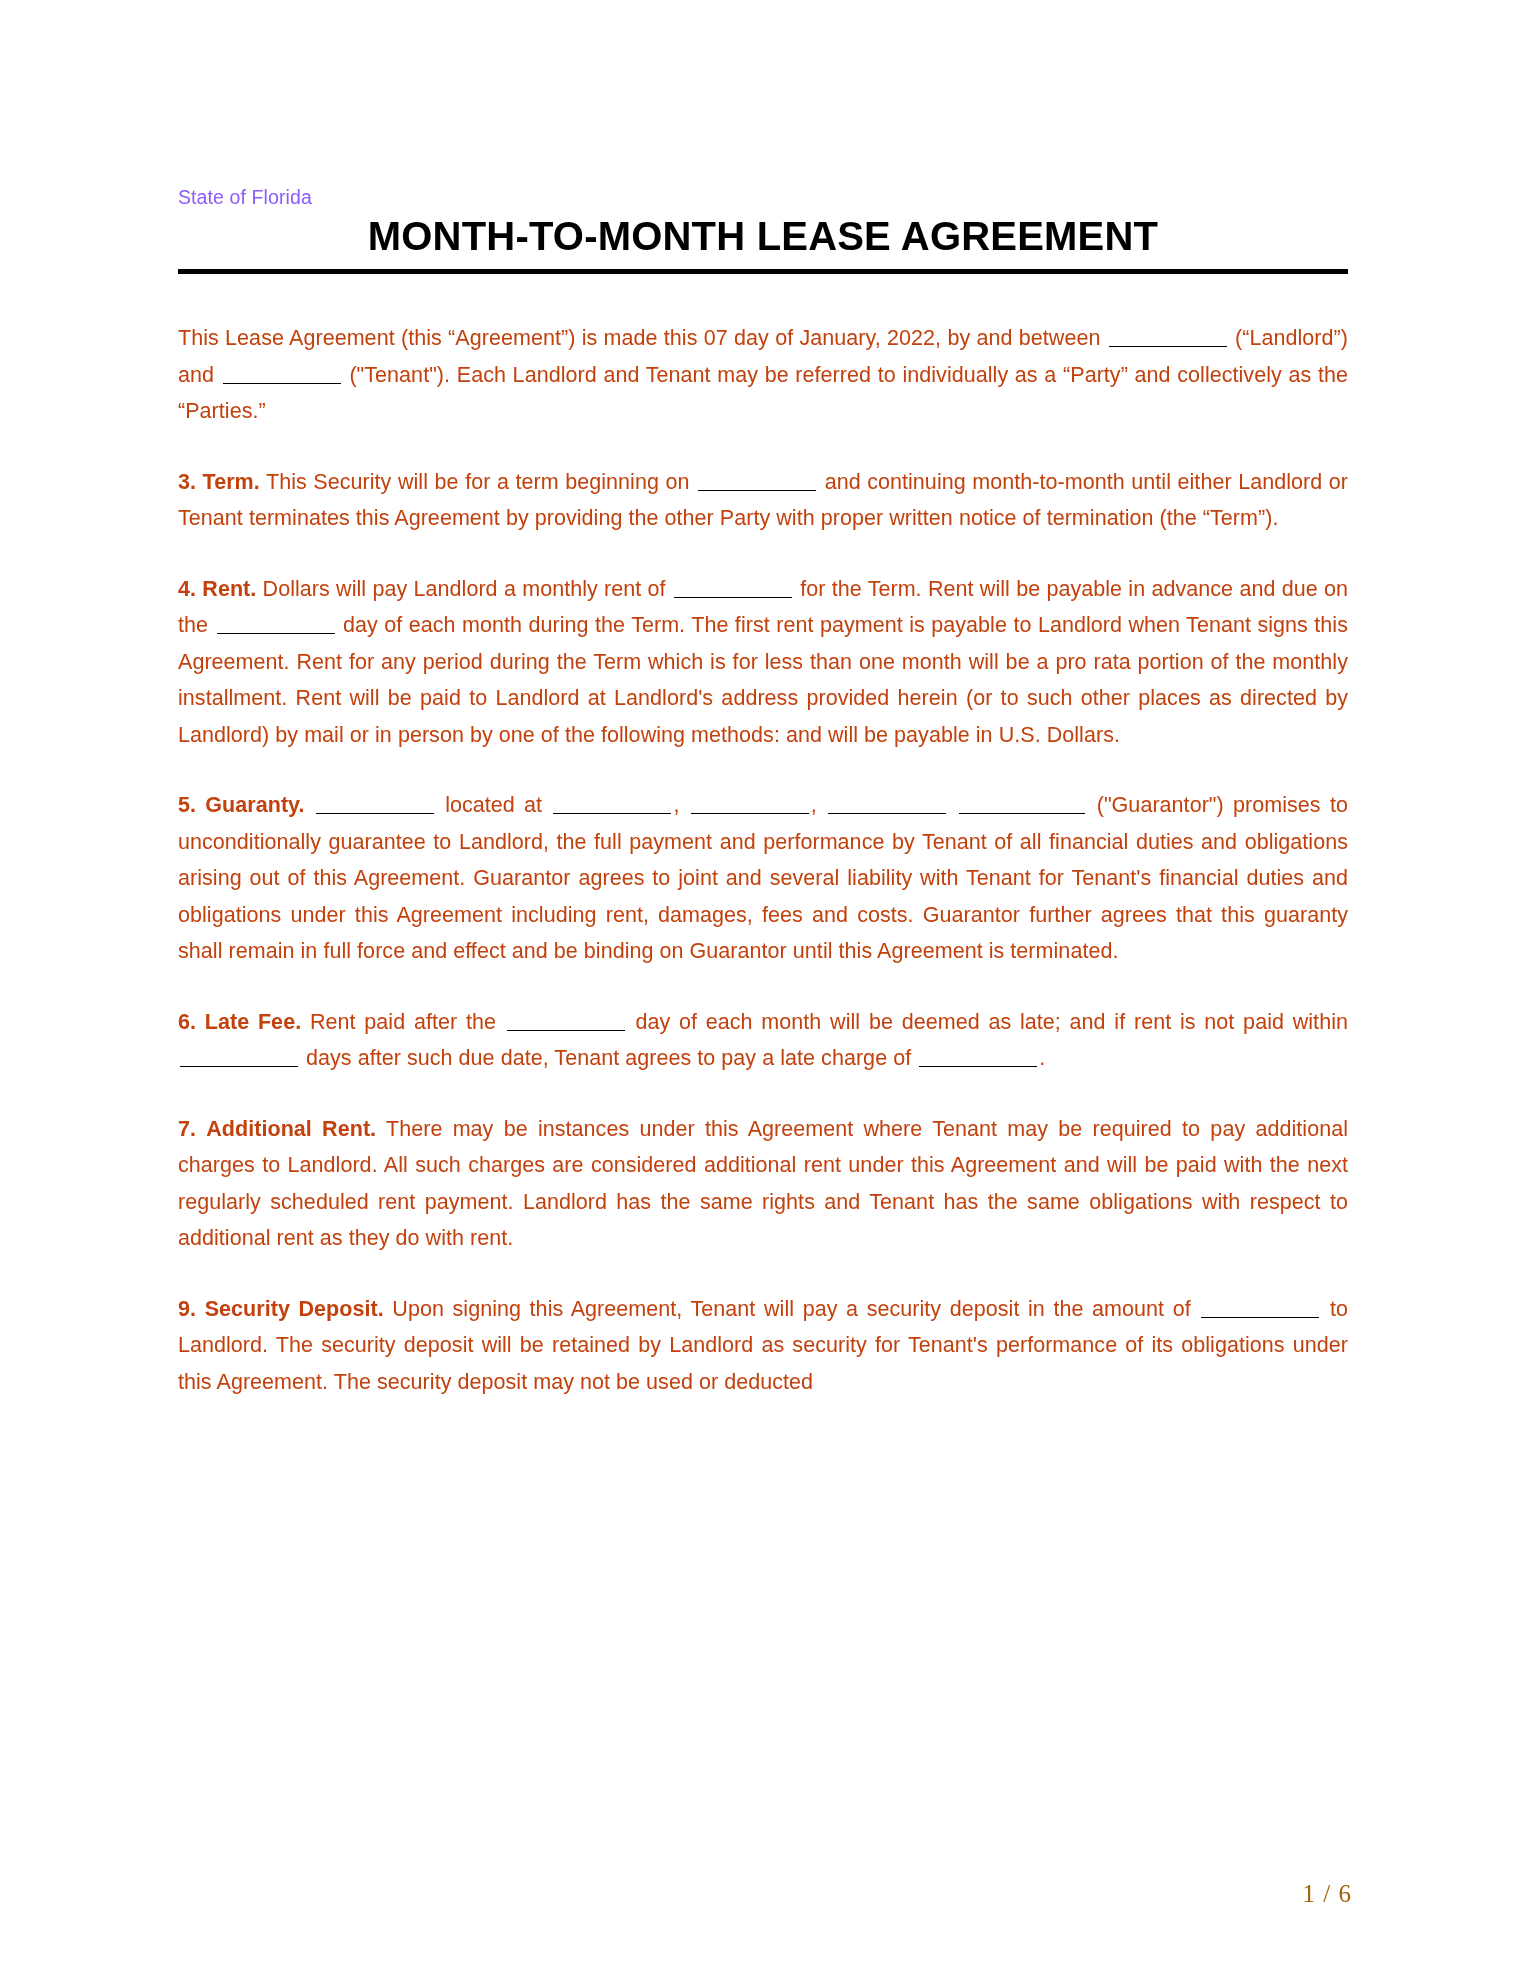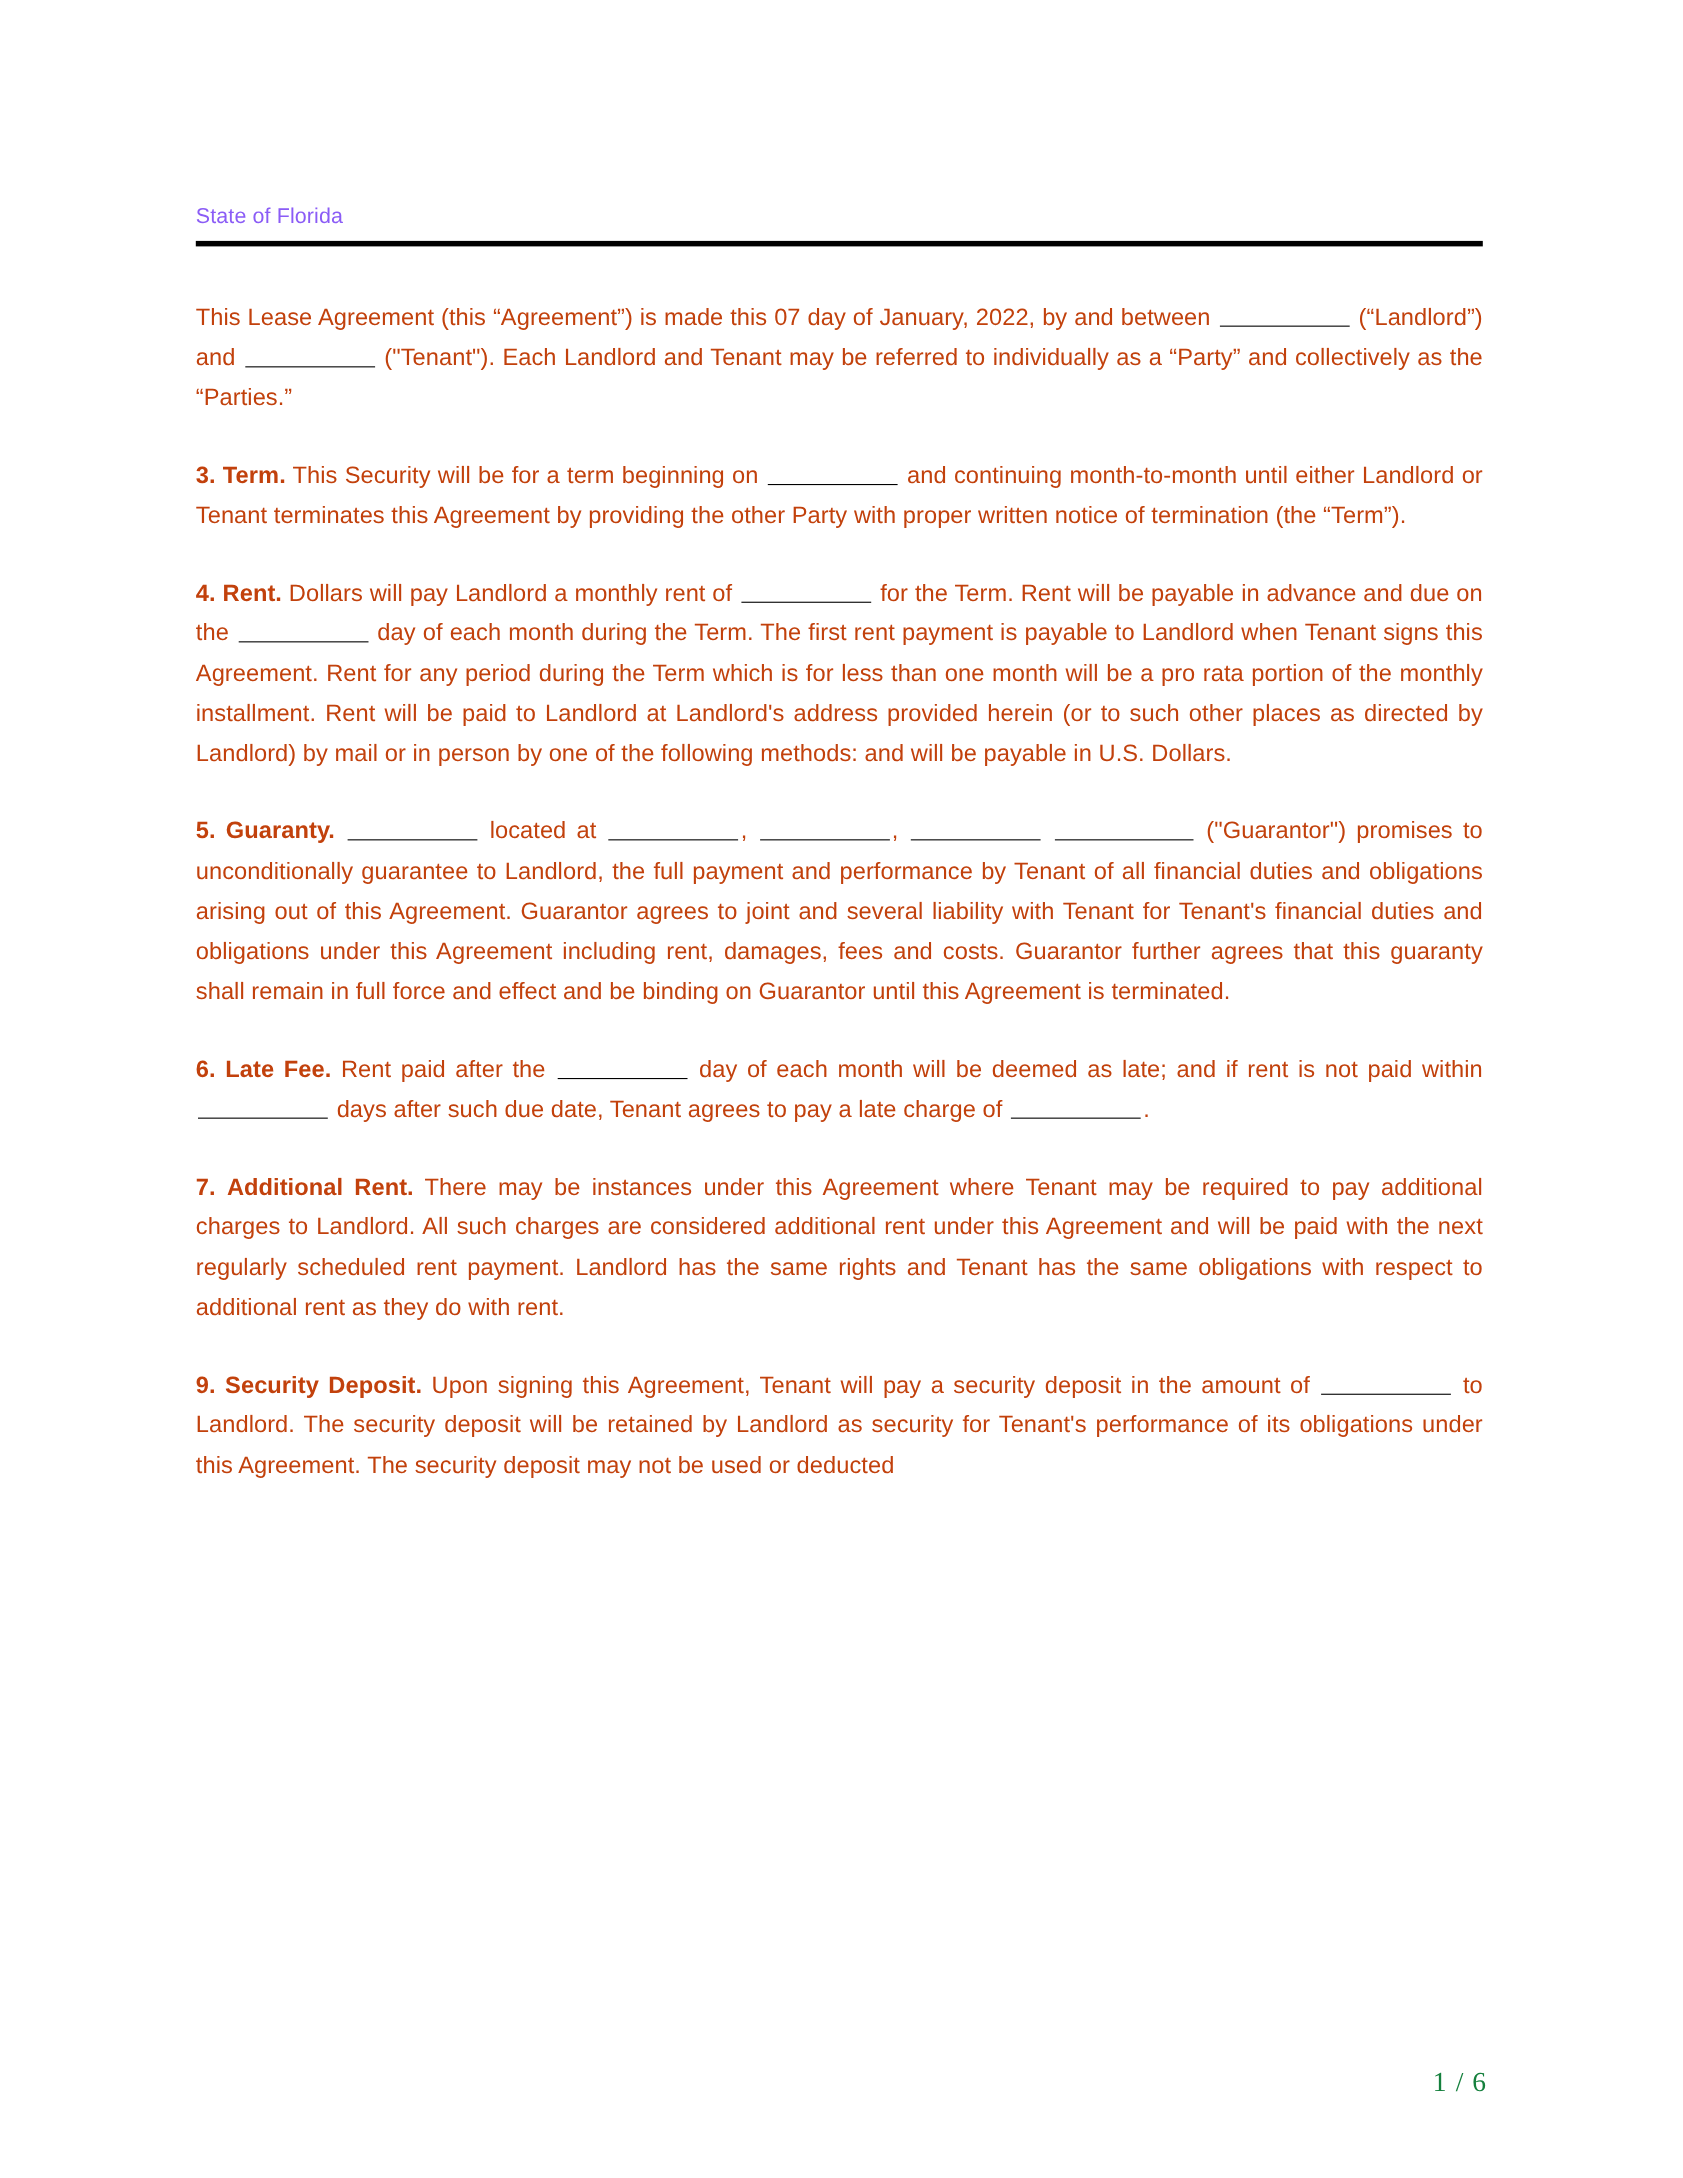--- a/index.html
+++ b/index.html
@@ -91,33 +91,34 @@
   .blank.w-long {
     width: 126px;
   }
 
   .page-number {
     position: absolute;
     right: 178px;
     bottom: 72px;
     font-family: "Liberation Serif", serif;
     font-size: 25px;
-    color: #15803d;
+    color: #a16207;
     letter-spacing: 1px;
   }
 </style>
 </head>
 <body>
 
 <div class="page">
 
   <div class="content">
 
     <div class="state-line">State of Florida</div>
 
+    <h1 class="doc-title">MONTH-TO-MONTH LEASE AGREEMENT</h1>
     <hr class="title-rule">
 
     <p class="body-text para first">
       <span>This Lease Agreement (this “Agreement”) is made this 07 day of January, 2022, by and between</span>
       <span class="blank"></span>
       <span>(“Landlord”) and</span>
       <span class="blank"></span>
       <span>("Tenant"). Each Landlord and Tenant may be referred to individually as a “Party” and collectively as the “Parties.”</span>
     </p>
 

